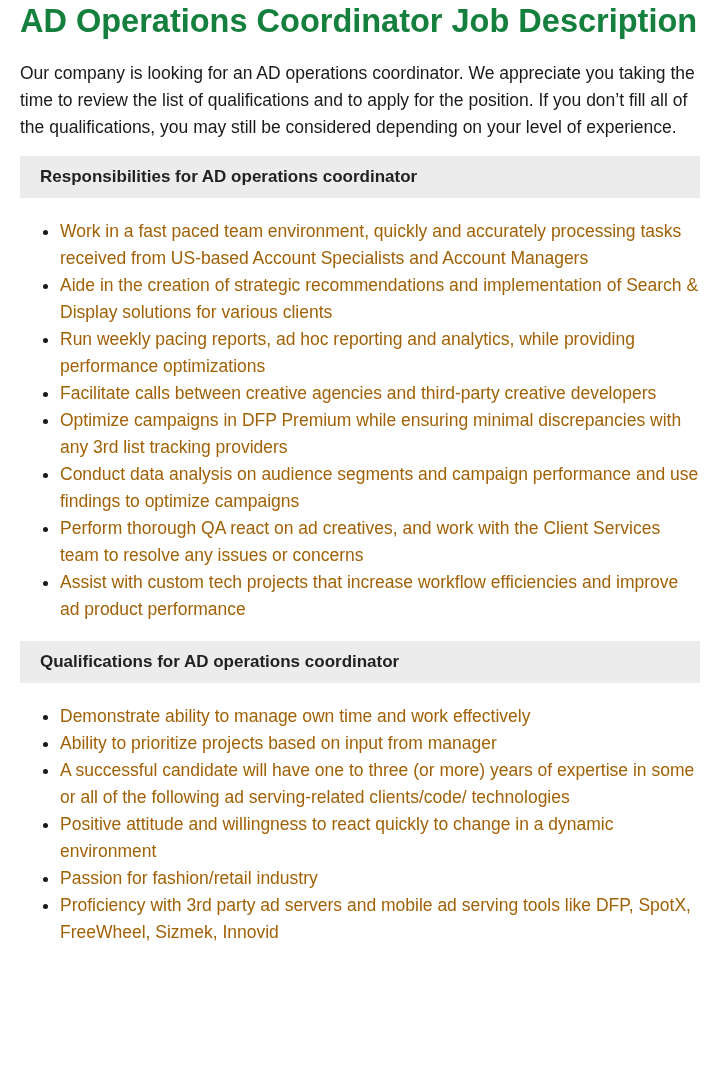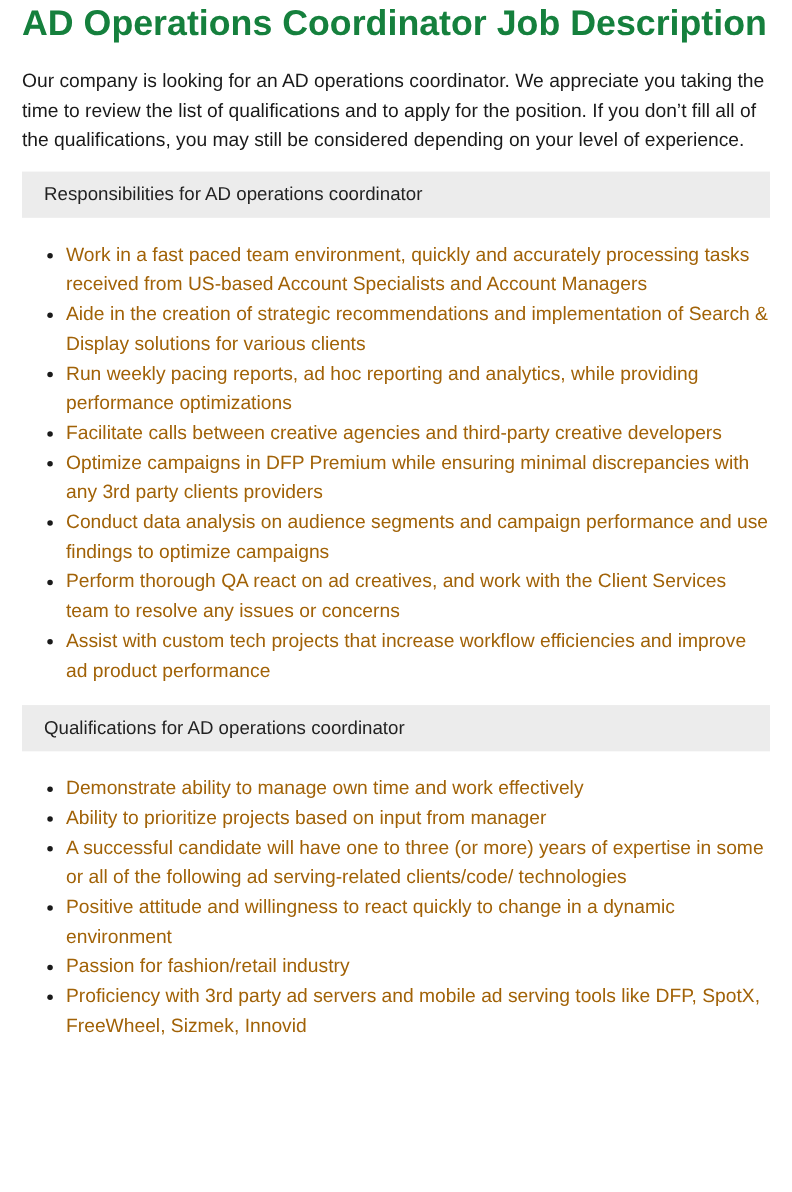--- a/index.html
+++ b/index.html
@@ -28,21 +28,21 @@
     color: #1a1a1a;
   }
   .section-header {
     margin-top: 15px;
     background: #ececec;
     height: 42px;
     display: flex;
     align-items: center;
     padding-left: 20px;
     font-size: 17px;
-    font-weight: normal;
+    font-weight: bold;
     color: #222222;
   }
   ul.items {
     margin: 20px 0 0 0;
     padding: 0 0 0 40px;
     list-style: none;
   }
   ul.items li {
     position: relative;
     font-size: 17.5px;
@@ -68,21 +68,21 @@
 <div class="page">
   <h1>AD Operations Coordinator Job Description</h1>
   <p class="intro">Our company is looking for an AD operations coordinator. We appreciate you taking the time to review the list of qualifications and to apply for the position. If you don’t fill all of the qualifications, you may still be considered depending on your level of experience.</p>
 
   <div class="section-header resp-header">Responsibilities for AD operations coordinator</div>
   <ul class="items">
     <li>Work in a fast paced team environment, quickly and accurately processing tasks received from US-based Account Specialists and Account Managers</li>
     <li>Aide in the creation of strategic recommendations and implementation of Search &amp; Display solutions for various clients</li>
     <li>Run weekly pacing reports, ad hoc reporting and analytics, while providing performance optimizations</li>
     <li>Facilitate calls between creative agencies and third-party creative developers</li>
-    <li>Optimize campaigns in DFP Premium while ensuring minimal discrepancies with any 3rd party clients providers</li>
+    <li>Optimize campaigns in DFP Premium while ensuring minimal discrepancies with any 3rd list tracking providers</li>
     <li>Conduct data analysis on audience segments and campaign performance and use findings to optimize campaigns</li>
     <li>Perform thorough QA react on ad creatives, and work with the Client Services team to resolve any issues or concerns</li>
     <li>Assist with custom tech projects that increase workflow efficiencies and improve ad product performance</li>
   </ul>
 
   <div class="section-header qual-header">Qualifications for AD operations coordinator</div>
   <ul class="items">
     <li>Demonstrate ability to manage own time and work effectively</li>
     <li>Ability to prioritize projects based on input from manager</li>
     <li>A successful candidate will have one to three (or more) years of expertise in some or all of the following ad serving-related clients/code/ technologies</li>

